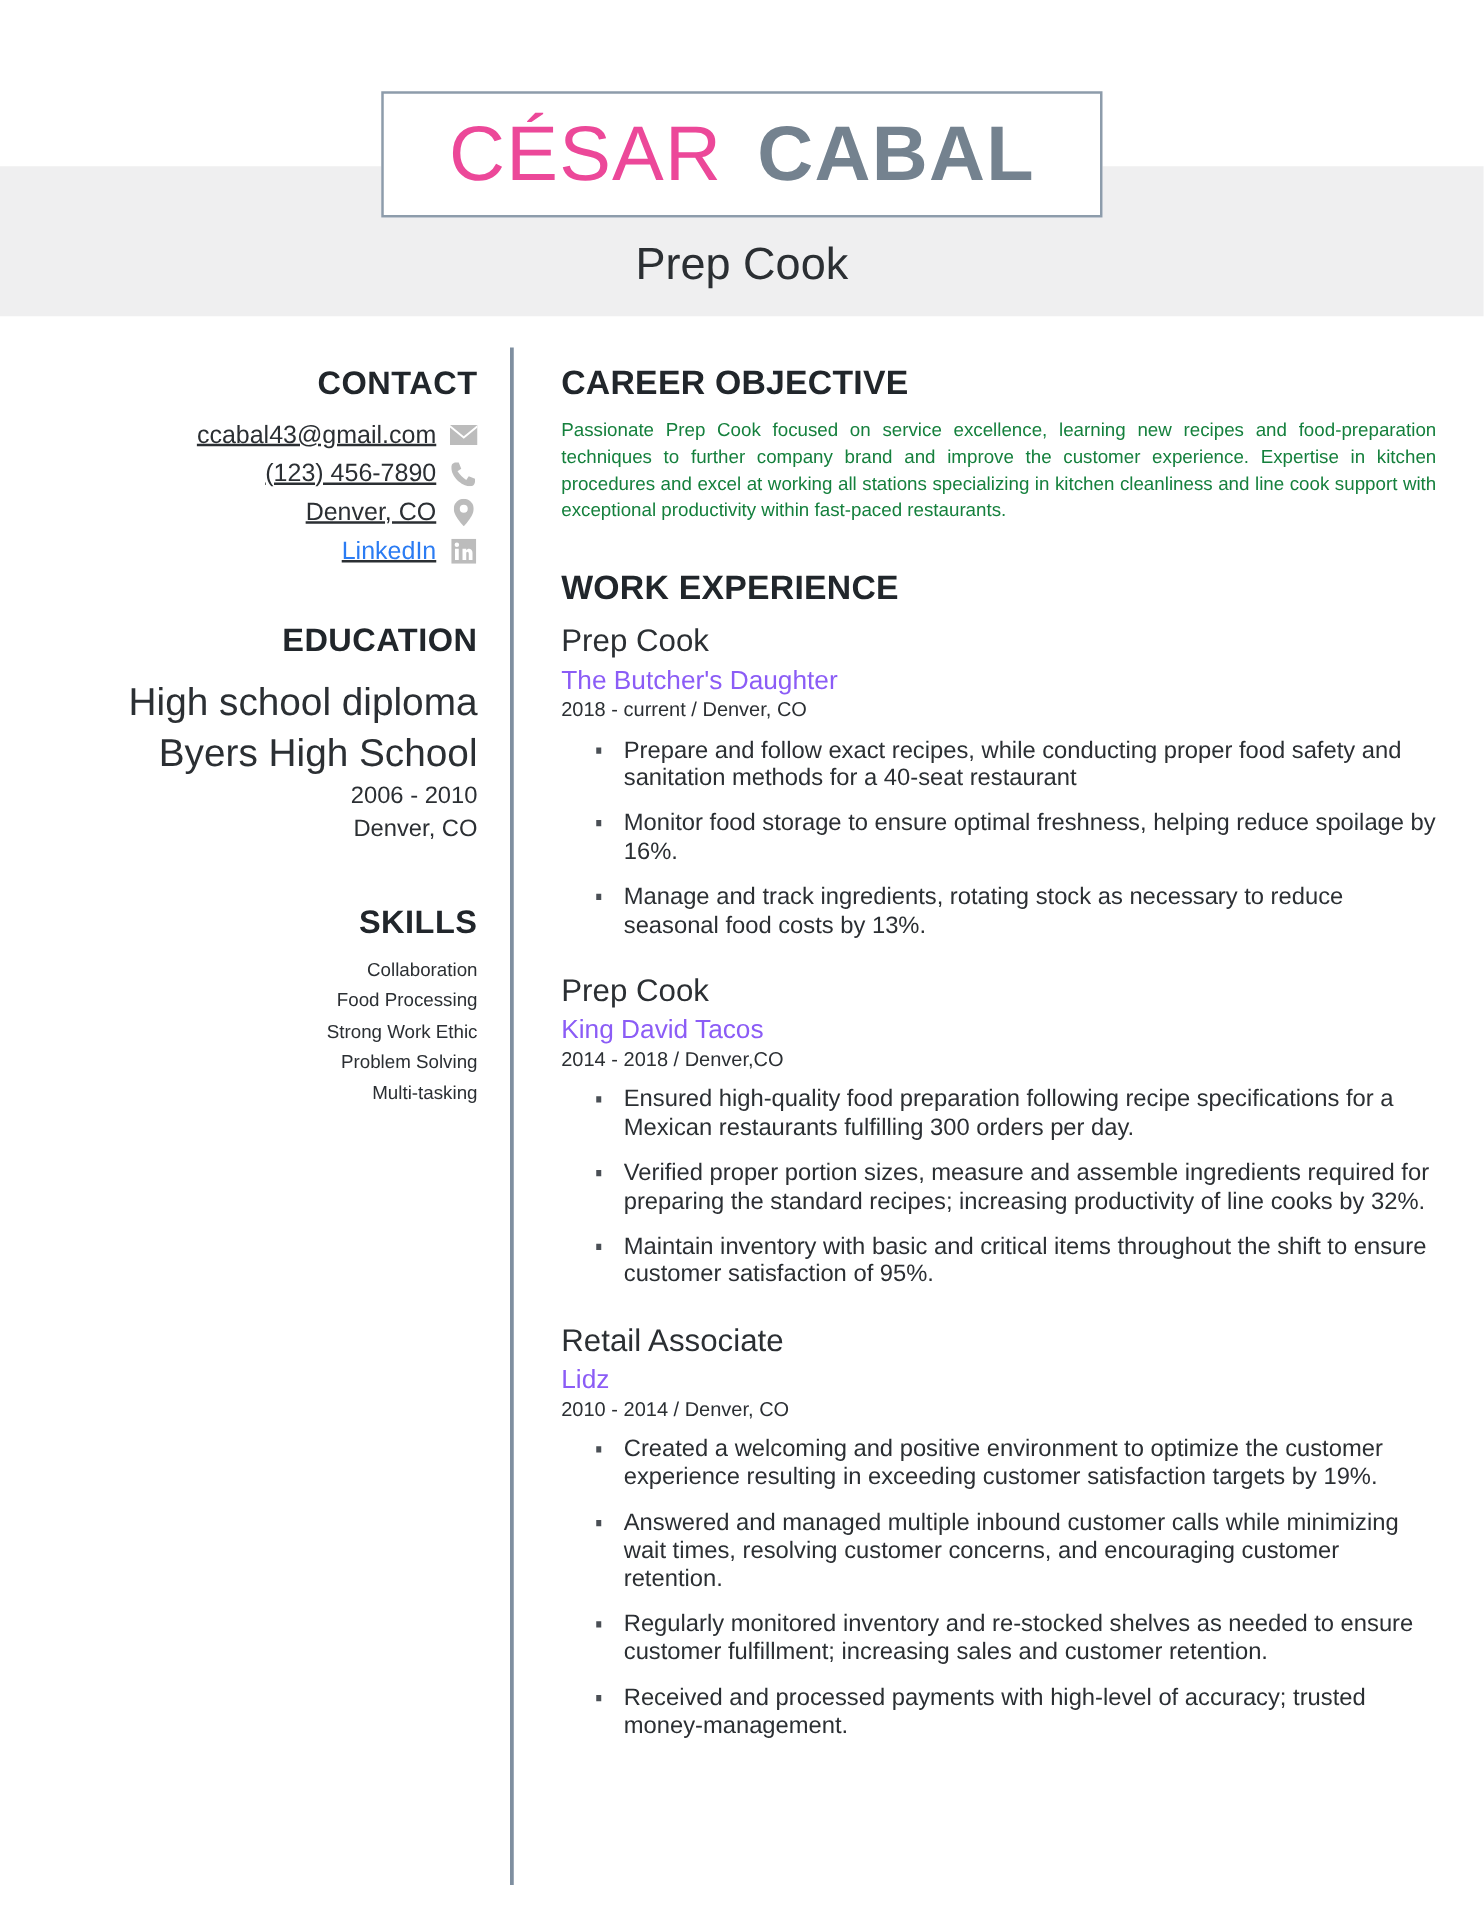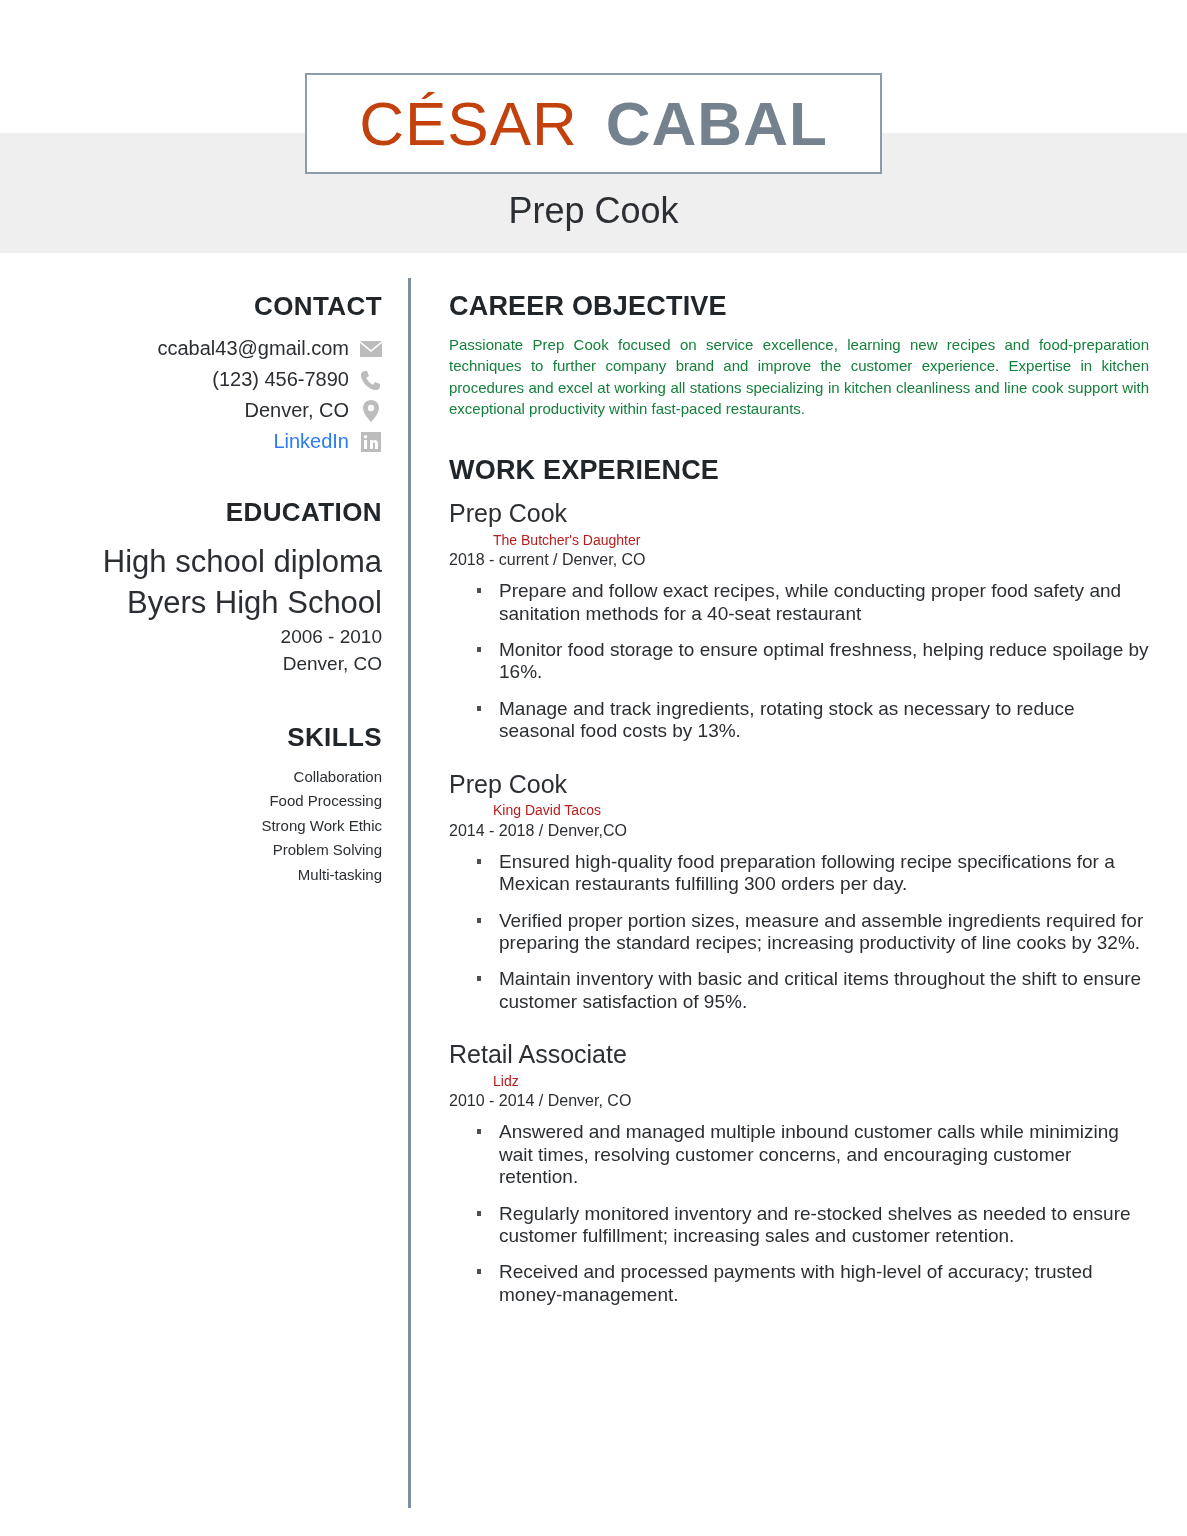--- a/index.html
+++ b/index.html
@@ -38,21 +38,21 @@
     align-items: center;
     justify-content: center;
   }
   .name-text {
     font-size: 62px;
     letter-spacing: 1px;
     line-height: 1;
     white-space: nowrap;
   }
   .name-first {
-    color: #c2410c;
+    color: #ec4899;
     font-weight: 400;
   }
   .name-last {
     color: #74828f;
     font-weight: 700;
     margin-left: 28px;
   }
   .job-subtitle {
     position: absolute;
     left: 0;
@@ -94,25 +94,26 @@
     color: #21262b;
     letter-spacing: 0.4px;
     margin: 0 0 14px 0;
   }
   .side-block {
     margin-bottom: 44px;
     padding-left: 24px;
   }
   .contact-row {
     display: flex;
-    align-items: flex-end;
+    align-items: center;
     justify-content: flex-end;
     margin-bottom: 7px;
     font-size: 20px;
     color: #2b2f33;
+    text-decoration: underline;
   }
   .contact-row .ctext {
     line-height: 1.2;
   }
   .contact-row .cicon {
     width: 22px;
     height: 22px;
     margin-left: 11px;
     display: inline-flex;
     align-items: center;
@@ -164,24 +165,23 @@
   .job {
     margin-bottom: 26px;
   }
   .job-title {
     font-size: 25px;
     color: #2b2f33;
     line-height: 1.22;
     margin-bottom: 2px;
   }
   .job-company {
-    font-size: 14px;
-    color: #b91c1c;
+    font-size: 21px;
+    color: #8b5cf6;
     line-height: 1.32;
-    margin-left: 44px;
   }
   .job-meta {
     font-size: 16px;
     color: #2b2f33;
     line-height: 1.32;
     margin-bottom: 10px;
   }
   .bullets {
     margin: 0;
     padding: 0;
@@ -318,20 +318,21 @@
           <li>Verified proper portion sizes, measure and assemble ingredients required for preparing the standard recipes; increasing productivity of line cooks by 32%.</li>
           <li>Maintain inventory with basic and critical items throughout the shift to ensure customer satisfaction of 95%.</li>
         </ul>
       </div>
 
       <div class="job">
         <div class="job-title">Retail Associate</div>
         <div class="job-company">Lidz</div>
         <div class="job-meta">2010 - 2014 / Denver, CO</div>
         <ul class="bullets">
+          <li>Created a welcoming and positive environment to optimize the customer experience resulting in exceeding customer satisfaction targets by 19%.</li>
           <li>Answered and managed multiple inbound customer calls while minimizing wait times, resolving customer concerns, and encouraging customer retention.</li>
           <li>Regularly monitored inventory and re-stocked shelves as needed to ensure customer fulfillment; increasing sales and customer retention.</li>
           <li>Received and processed payments with high-level of accuracy; trusted money-management.</li>
         </ul>
       </div>
 
     </div>
   </div>
 
 </div>

